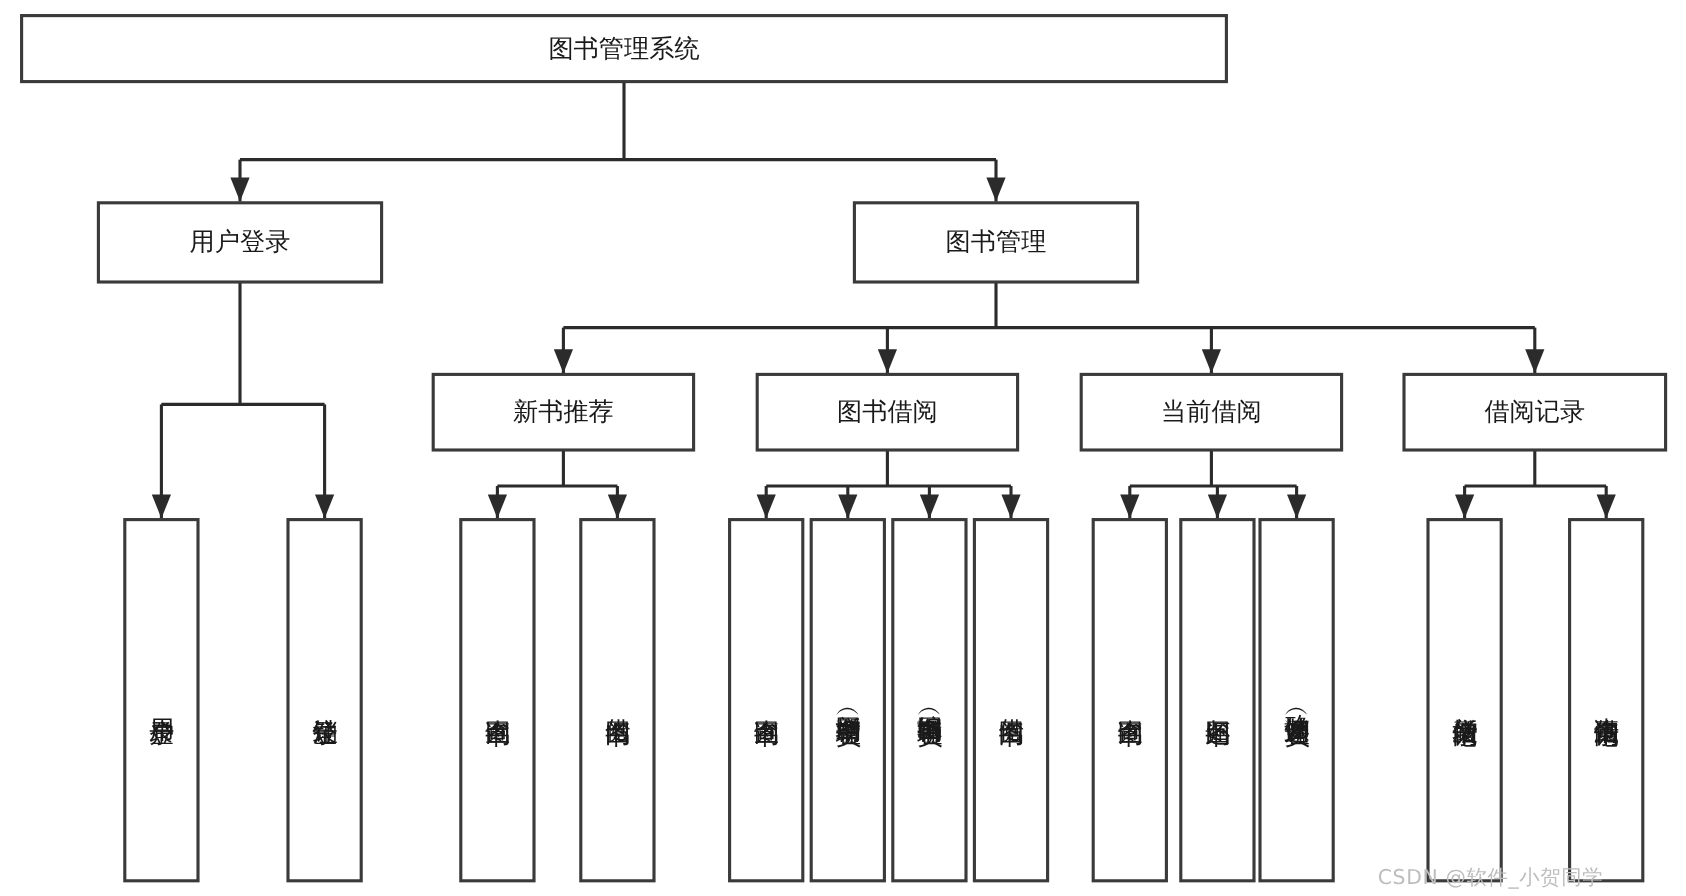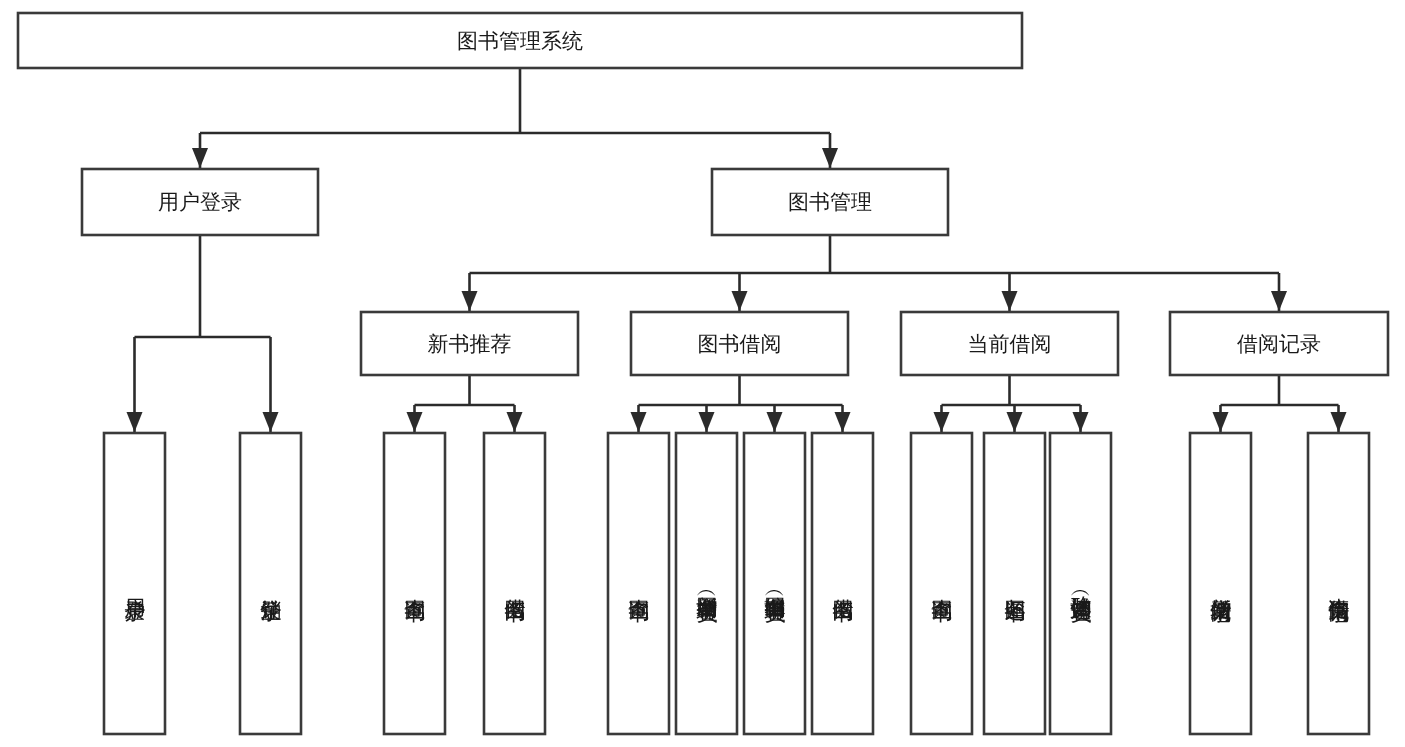--- a/index.html
+++ b/index.html
@@ -217,13 +217,14 @@
       <div class="leaf-label" style="left: 676px; top: 433px; width: 61px; height: 301px;">新增图书（管理员）</div>
       <div class="leaf-label" style="left: 744px; top: 433px; width: 61px; height: 301px;">编辑图书（管理员）</div>
       <div class="leaf-label" style="left: 812px; top: 433px; width: 61px; height: 301px;">借阅图书</div>
       <div class="leaf-label" style="left: 911px; top: 433px; width: 61px; height: 301px;">查询图书</div>
       <div class="leaf-label" style="left: 984px; top: 433px; width: 61px; height: 301px;">归还图书</div>
       <div class="leaf-label" style="left: 1050px; top: 433px; width: 61px; height: 301px;">确认归还（管理员）</div>
       <div class="leaf-label" style="left: 1190px; top: 433px; width: 61px; height: 301px;">新增借阅记录</div>
       <div class="leaf-label" style="left: 1308px; top: 433px; width: 61px; height: 301px;">查询借阅记录</div>
     </div>
 
+  <div class="watermark">CSDN @软件_小贺同学</div>
 </div>
 
 </body></html>

